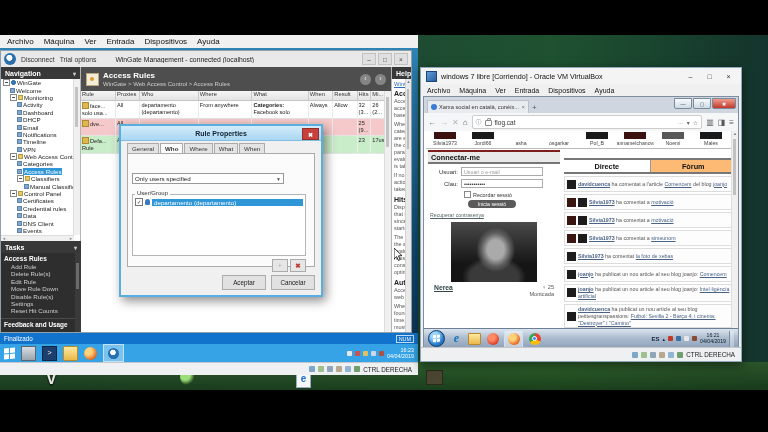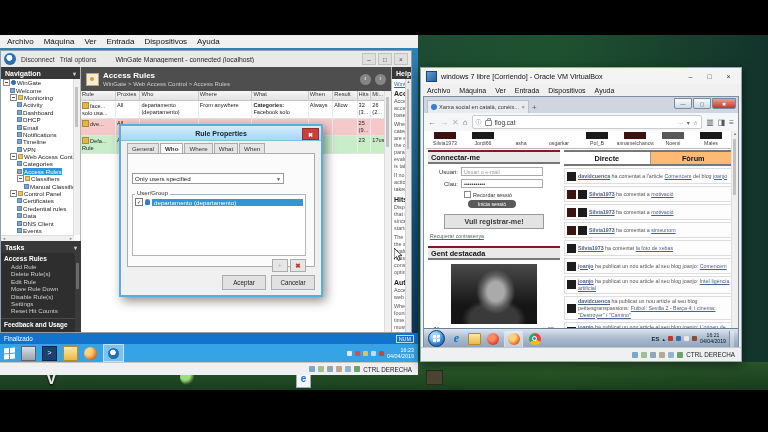--- a/index.html
+++ b/index.html
@@ -179,21 +179,21 @@
   .reg-btn{margin:6px auto 0;width:98px;height:13px;background:#e3e3e3;border:1px solid #999;font-size:7.2px;font-weight:bold;color:#3a3a3a;display:flex;align-items:center;justify-content:center;}
   .recover{margin:4px 0 0 2px;font-size:5.2px;color:#566;text-decoration:underline;}
   .gent{margin-top:7px;}
   .photo{margin:4px auto 0;width:86px;height:60px;background:
      radial-gradient(ellipse 26px 30px at 52% 46%,#b9a79b 0 32%,#6b5d55 55%,rgba(20,20,20,0) 75%),
      radial-gradient(ellipse 40px 26px at 50% 92%,#3a3a3a 0 60%,rgba(20,20,20,0) 80%),
      linear-gradient(180deg,#4a4a4a,#151515 70%);filter:grayscale(1);}
   .feat-row{display:flex;justify-content:space-between;align-items:flex-start;margin-top:2px;padding:0 6px;}
   .feat-name{font-size:6.8px;font-weight:bold;color:#344;text-decoration:underline;}
   .feat-meta{text-align:right;font-size:5.6px;color:#555;line-height:1.25;}
-  .feed-col{position:absolute;left:140px;top:19px;width:172px;bottom:0;}
+  .feed-col{position:absolute;left:140px;top:27px;width:172px;bottom:0;}
   .feed-head{display:flex;height:12px;border-top:2px solid #777;border-bottom:2px solid #777;}
   .fh-cell{flex:1;display:flex;align-items:center;justify-content:center;font-size:7.3px;font-weight:bold;color:#111;background:#fdba74;}
   .fh-cell.active{background:#fff;}
   .fh-cell + .fh-cell{border-left:1px solid #999;}
   .feed-list{margin-top:2px;}
   .feed-item{display:flex;gap:2px;align-items:center;border:1px solid #ddd;background:#fdfdfd;margin-bottom:2px;padding:1px 2px;min-height:12px;}
   .fi-av{width:9px;height:9px;background:#1c1c1c;flex:none;}
   .fi-av.red{background:#3a1612;}
   .feed-text{font-size:5.3px;color:#555;line-height:1.3;}
   .lnk{color:#4a6286;text-decoration:underline;}
@@ -645,24 +645,22 @@
           </div>
           <div class="frow">
             <span class="flabel">Clau:</span>
             <input class="finput" value="•••••••••••" style="">
           </div>
           <div class="chkrow">
             <span class="chkbox"></span>
             <span>Recordar sessió</span>
           </div>
           <div class="pill-btn">Inicia sessió</div>
-          <div class="reg-btn">Vull registrar-me!</div>
           <div class="recover">Recuperar contrasenya</div>
 
-          <div class="sec-head gent">Gent destacada</div>
           <div class="photo"></div>
           <div class="feat-row">
             <span class="feat-name">Nerea</span>
             <span class="feat-meta">
               <span>♀ 25</span><br>
               <span>Montcada</span>
             </span>
           </div>
         </div>
 

